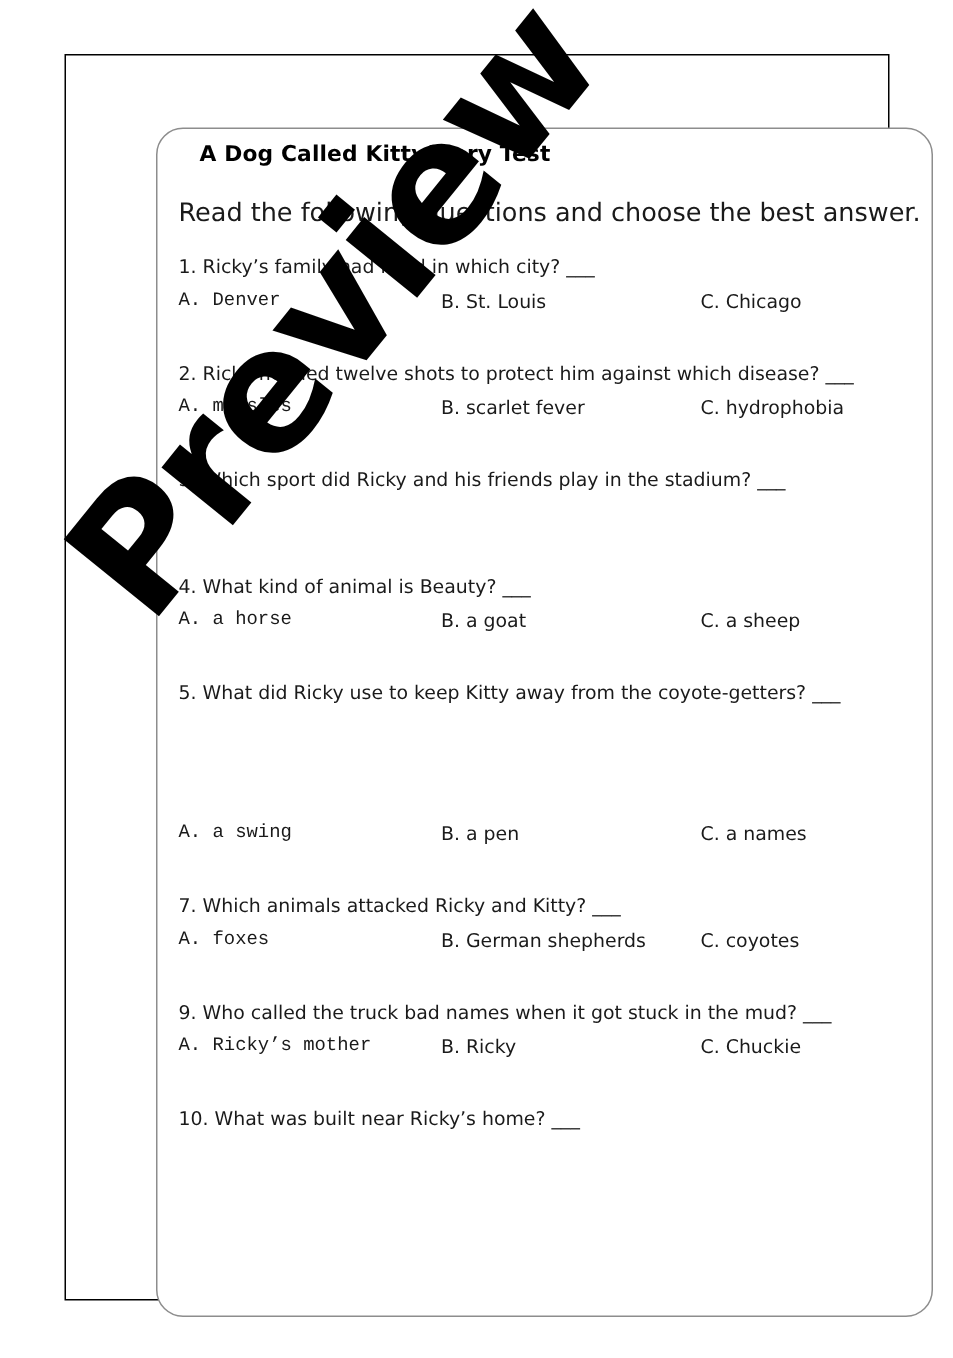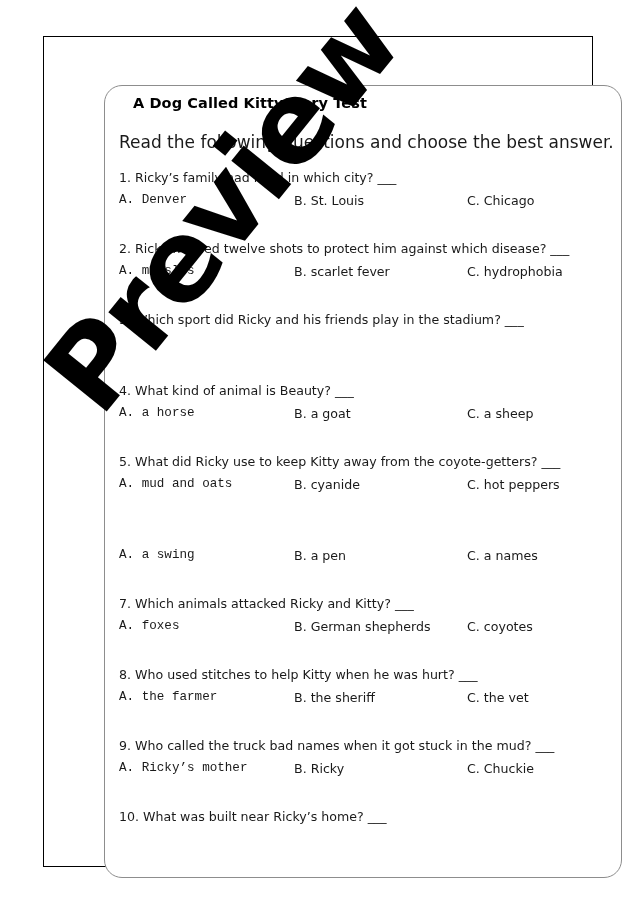--- a/index.html
+++ b/index.html
@@ -163,50 +163,37 @@
         <div class="question-block">
           <div class="question-text">4. What kind of animal is Beauty? ___</div>
           <div class="options-row">
             <div class="option col-a">A. a horse</div>
             <div class="option col-b">B. a goat</div>
             <div class="option col-c">C. a sheep</div>
           </div>
         </div>
         <div class="question-block">
           <div class="question-text">5. What did Ricky use to keep Kitty away from the coyote-getters? ___</div>
-          <div class="options-row">
-            <div class="option col-a">A. mud and oats</div>
-            <div class="option col-b">B. cyanide</div>
-            <div class="option col-c">C. hot peppers</div>
-          </div>
         </div>
         <div class="question-block">
           <div class="options-row">
             <div class="option col-a">A. a swing</div>
             <div class="option col-b">B. a pen</div>
             <div class="option col-c">C. a names</div>
           </div>
         </div>
         <div class="question-block">
           <div class="question-text">7. Which animals attacked Ricky and Kitty? ___</div>
           <div class="options-row">
             <div class="option col-a">A. foxes</div>
             <div class="option col-b">B. German shepherds</div>
             <div class="option col-c">C. coyotes</div>
           </div>
         </div>
         <div class="question-block">
-          <div class="question-text">8. Who used stitches to help Kitty when he was hurt? ___</div>
-          <div class="options-row">
-            <div class="option col-a">A. the farmer</div>
-            <div class="option col-b">B. the sheriff</div>
-            <div class="option col-c">C. the vet</div>
-          </div>
-        </div>
-        <div class="question-block">
           <div class="question-text">9. Who called the truck bad names when it got stuck in the mud? ___</div>
           <div class="options-row">
             <div class="option col-a">A. Ricky’s mother</div>
             <div class="option col-b">B. Ricky</div>
             <div class="option col-c">C. Chuckie</div>
           </div>
         </div>
         <div class="question-block">
           <div class="question-text">10. What was built near Ricky’s home? ___</div>
         </div>

